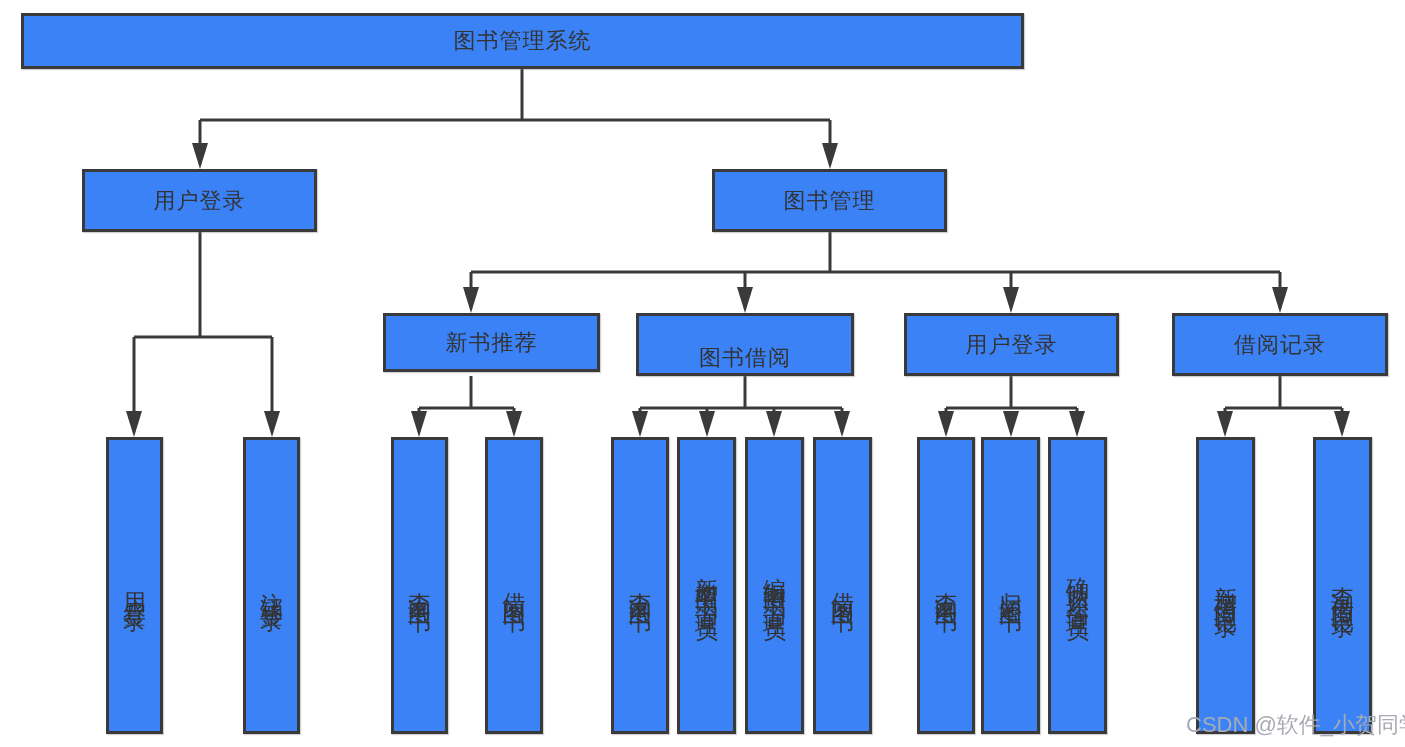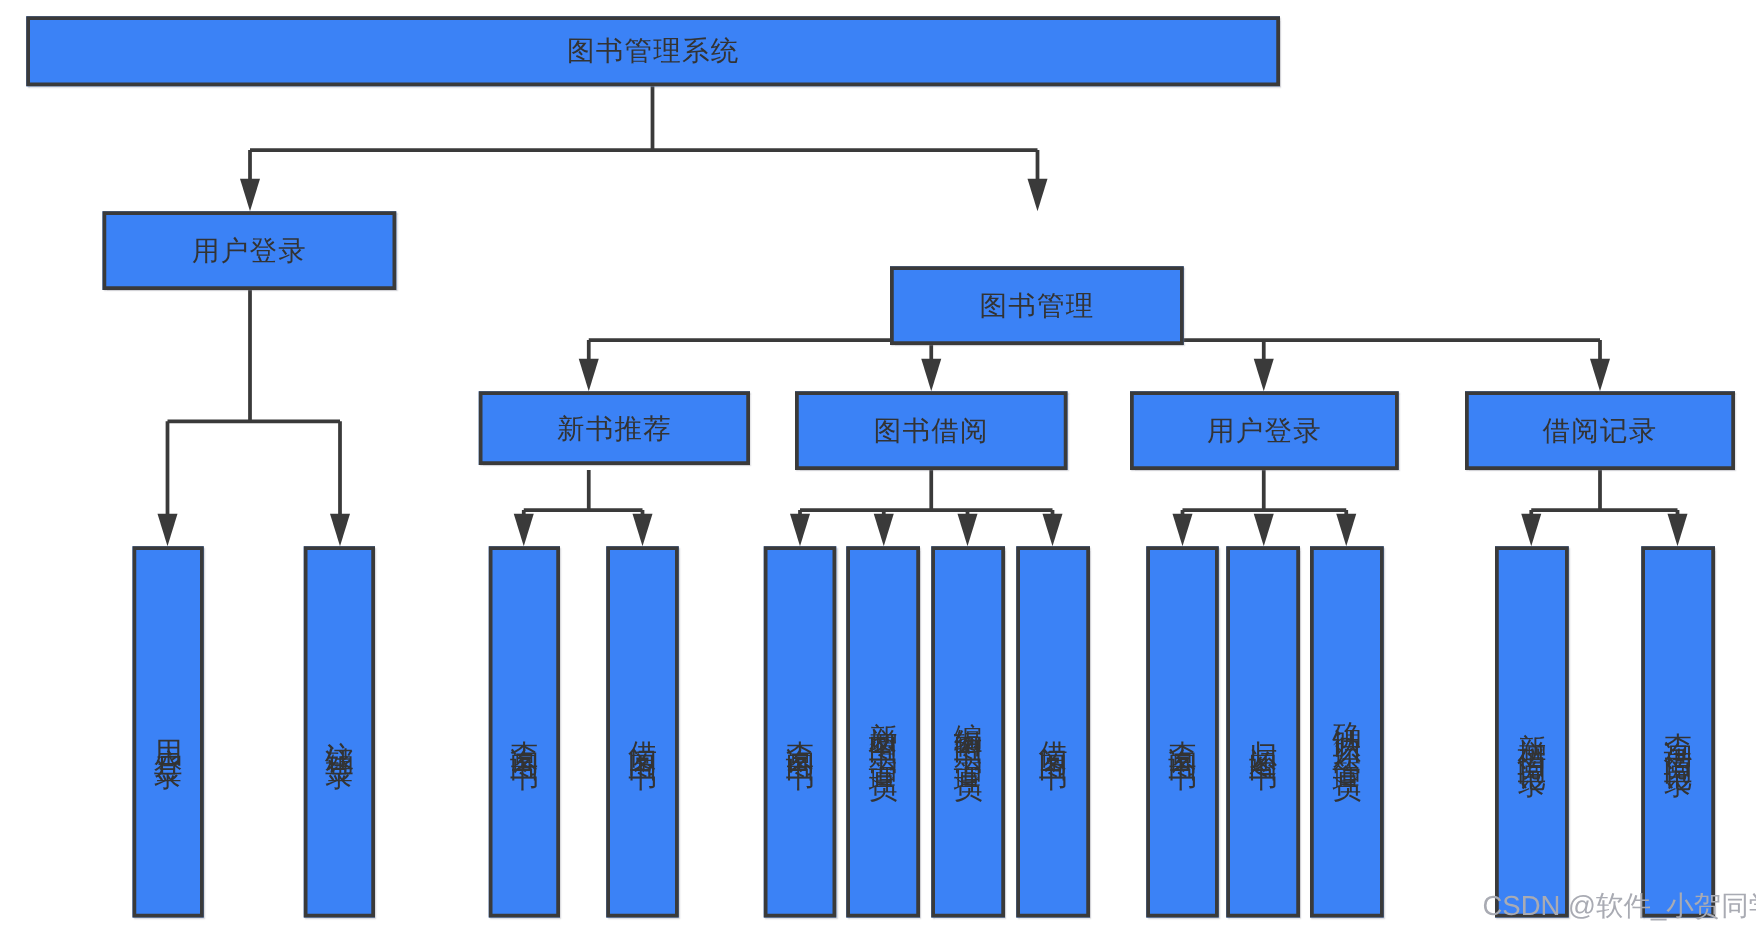--- a/index.html
+++ b/index.html
@@ -137,28 +137,28 @@
     </g>
   </svg>
 
   <div class="node hnode" style="left:21px; top:13px; width:1003px; height:56px;">
     <span>图书管理系统</span>
   </div>
 
   <div class="node hnode" style="left:82px; top:169px; width:235px; height:63px;">
     <span>用户登录</span>
   </div>
-  <div class="node hnode" style="left:712px; top:169px; width:235px; height:63px;margin-top:44px;">
+  <div class="node hnode" style="left:712px; top:169px; width:235px; height:63px;">
     <span>图书管理</span>
   </div>
 
   <div class="node hnode" style="left:363px; top:313px; width:217px; height:59px;margin-left:20px;">
     <span>新书推荐</span>
   </div>
-  <div class="node hnode" style="left:636px; top:313px; width:218px; height:63px;">
+  <div class="node hnode" style="left:636px; top:313px; width:218px; height:63px;align-items:flex-end;">
     <span>图书借阅</span>
   </div>
   <div class="node hnode" style="left:904px; top:313px; width:215px; height:63px;">
     <span>用户登录</span>
   </div>
   <div class="node hnode" style="left:1172px; top:313px; width:216px; height:63px;">
     <span>借阅记录</span>
   </div>
 
   <div class="node vnode" style="left:106px; top:437px; width:57px; height:297px;">

